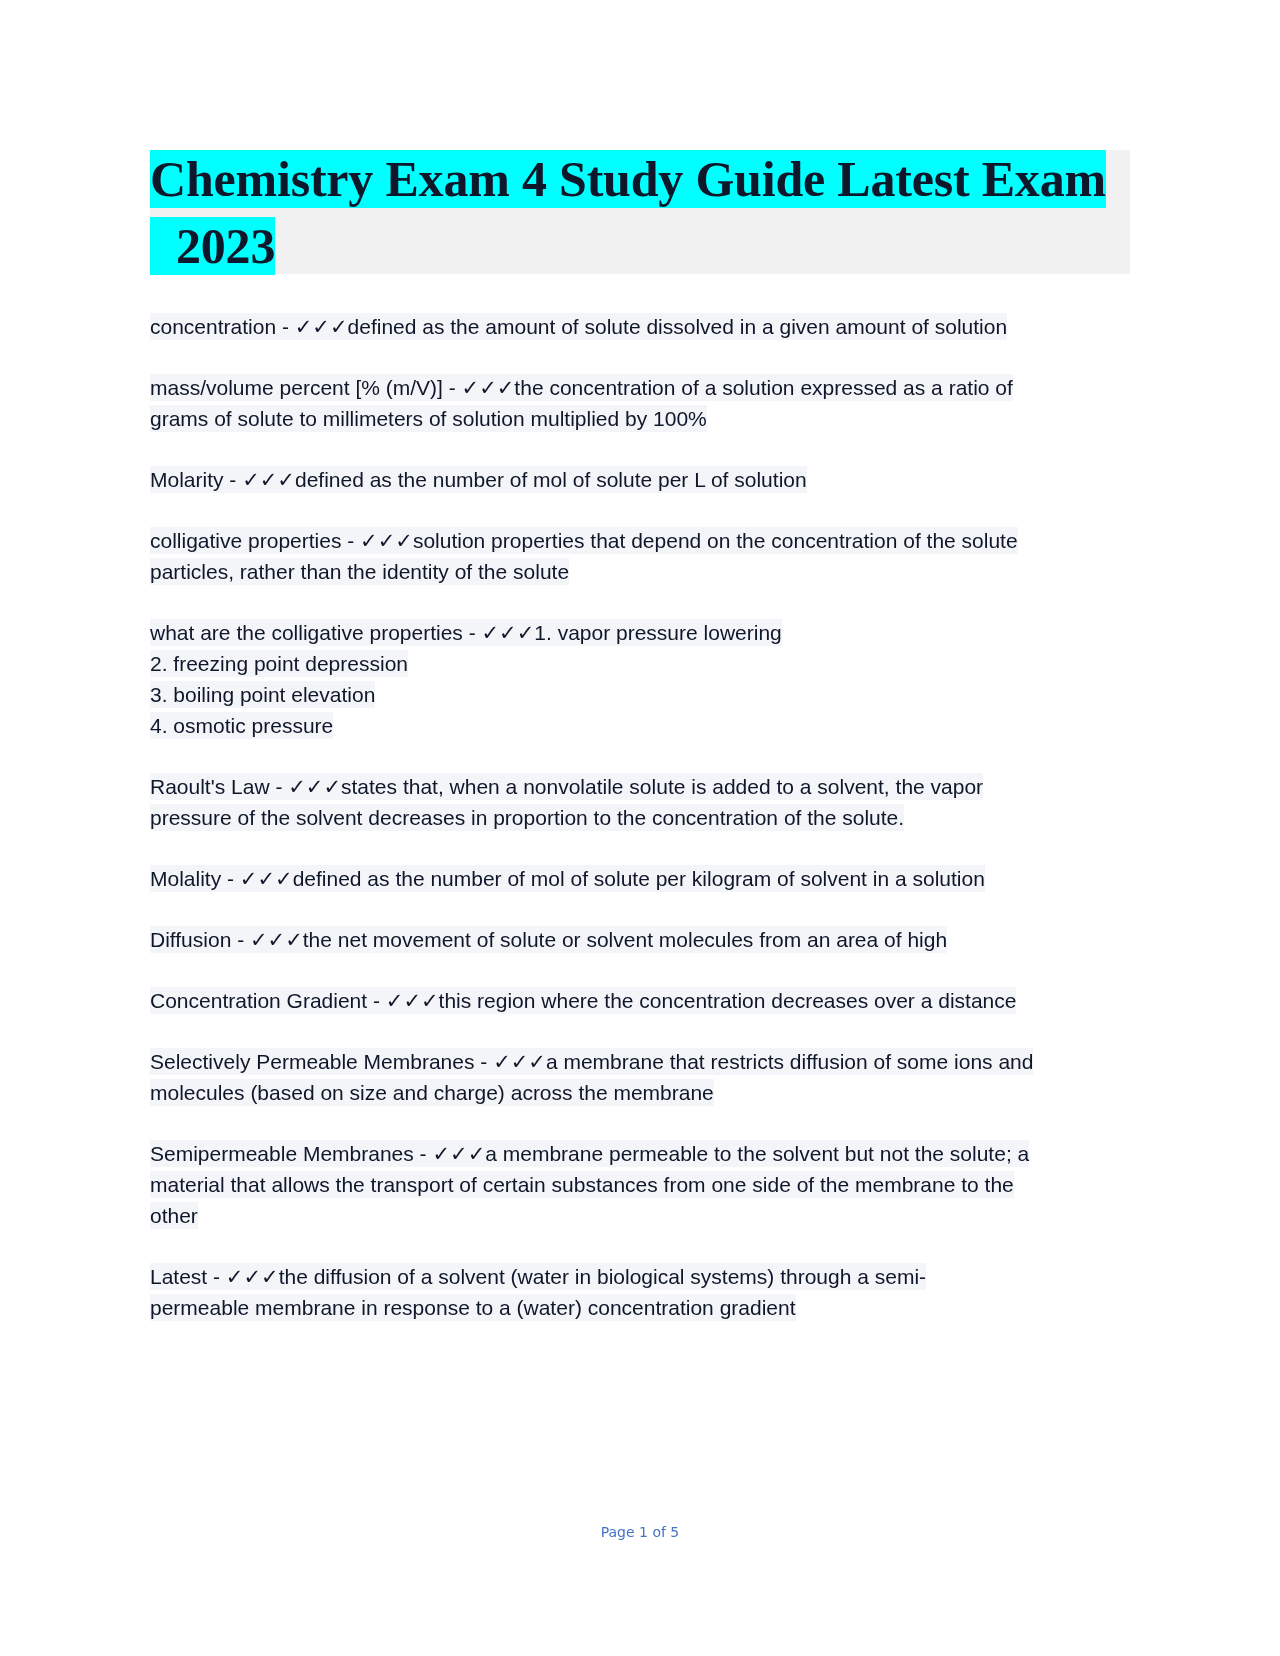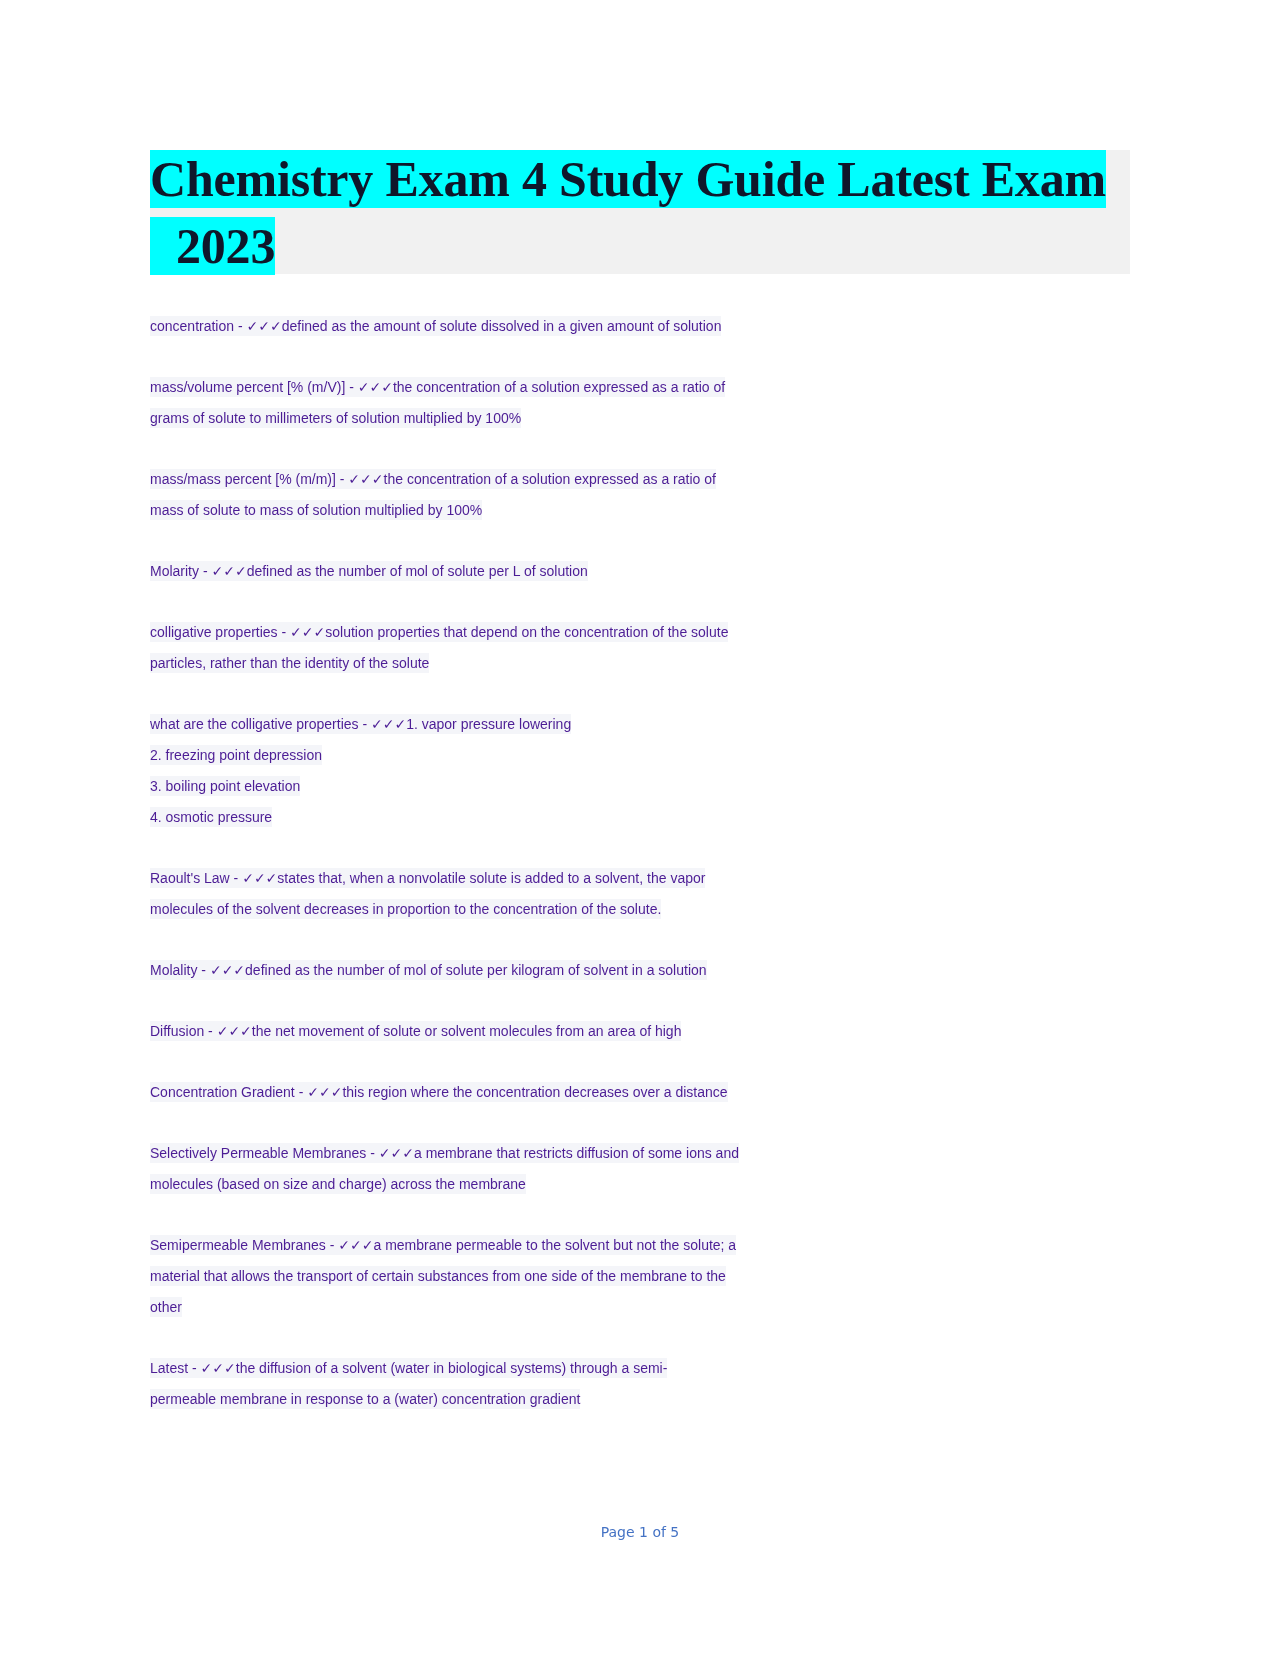--- a/index.html
+++ b/index.html
@@ -12,21 +12,21 @@
   .title-line {
     position: absolute; left: 0; display: inline-block;
     font-family: "Liberation Serif", serif; font-weight: bold;
     font-size: 50px; line-height: 58px; color: #0f172a;
     background: #00ffff; white-space: nowrap; letter-spacing: -0.2px;
   }
   .title-line.l1 { top: 0; }
   .title-line.l2 { top: 67px; padding-left: 26px; }
   .body {
     position: absolute; left: 150px; top: 311px; width: 990px;
-    font-family: "Liberation Sans", sans-serif; font-size: 14px; color: #4c1d95;
+    font-family: "Liberation Sans", sans-serif; font-size: 21px; color: #0f172a;
   }
   .para { margin: 0 0 30px 0; }
   .line {
     display: block; height: 31px; line-height: 31px; white-space: nowrap;
   }
   .line span.hl { background: #f4f5f9; padding: 2px 0 2px 0; }
   .footer {
     position: absolute; left: 0; width: 1280px; top: 1524px; text-align: center;
     font-family: "DejaVu Sans", sans-serif; font-size: 14px; color: #4472c4;
   }
@@ -42,39 +42,35 @@
 
   <div class="body" id="body">
       <div class="para">
         <div class="line"><span class="hl">concentration - ✓✓✓defined as the amount of solute dissolved in a given amount of solution</span></div>
       </div>
       <div class="para">
         <div class="line"><span class="hl">mass/volume percent [% (m/V)] - ✓✓✓the concentration of a solution expressed as a ratio of</span></div>
         <div class="line"><span class="hl">grams of solute to millimeters of solution multiplied by 100%</span></div>
       </div>
       <div class="para">
-        <div class="line"><span class="hl">mass/mass percent [% (m/m)] - ✓✓✓the concentration of a solution expressed as a ratio of</span></div>
-        <div class="line"><span class="hl">mass of solute to mass of solution multiplied by 100%</span></div>
-      </div>
-      <div class="para">
         <div class="line"><span class="hl">Molarity - ✓✓✓defined as the number of mol of solute per L of solution</span></div>
       </div>
       <div class="para">
         <div class="line"><span class="hl">colligative properties - ✓✓✓solution properties that depend on the concentration of the solute</span></div>
         <div class="line"><span class="hl">particles, rather than the identity of the solute</span></div>
       </div>
       <div class="para">
         <div class="line"><span class="hl">what are the colligative properties - ✓✓✓1. vapor pressure lowering</span></div>
         <div class="line"><span class="hl">2. freezing point depression</span></div>
         <div class="line"><span class="hl">3. boiling point elevation</span></div>
         <div class="line"><span class="hl">4. osmotic pressure</span></div>
       </div>
       <div class="para">
         <div class="line"><span class="hl">Raoult's Law - ✓✓✓states that, when a nonvolatile solute is added to a solvent, the vapor</span></div>
-        <div class="line"><span class="hl">molecules of the solvent decreases in proportion to the concentration of the solute.</span></div>
+        <div class="line"><span class="hl">pressure of the solvent decreases in proportion to the concentration of the solute.</span></div>
       </div>
       <div class="para">
         <div class="line"><span class="hl">Molality - ✓✓✓defined as the number of mol of solute per kilogram of solvent in a solution</span></div>
       </div>
       <div class="para">
         <div class="line"><span class="hl">Diffusion - ✓✓✓the net movement of solute or solvent molecules from an area of high</span></div>
       </div>
       <div class="para">
         <div class="line"><span class="hl">Concentration Gradient - ✓✓✓this region where the concentration decreases over a distance</span></div>
       </div>

